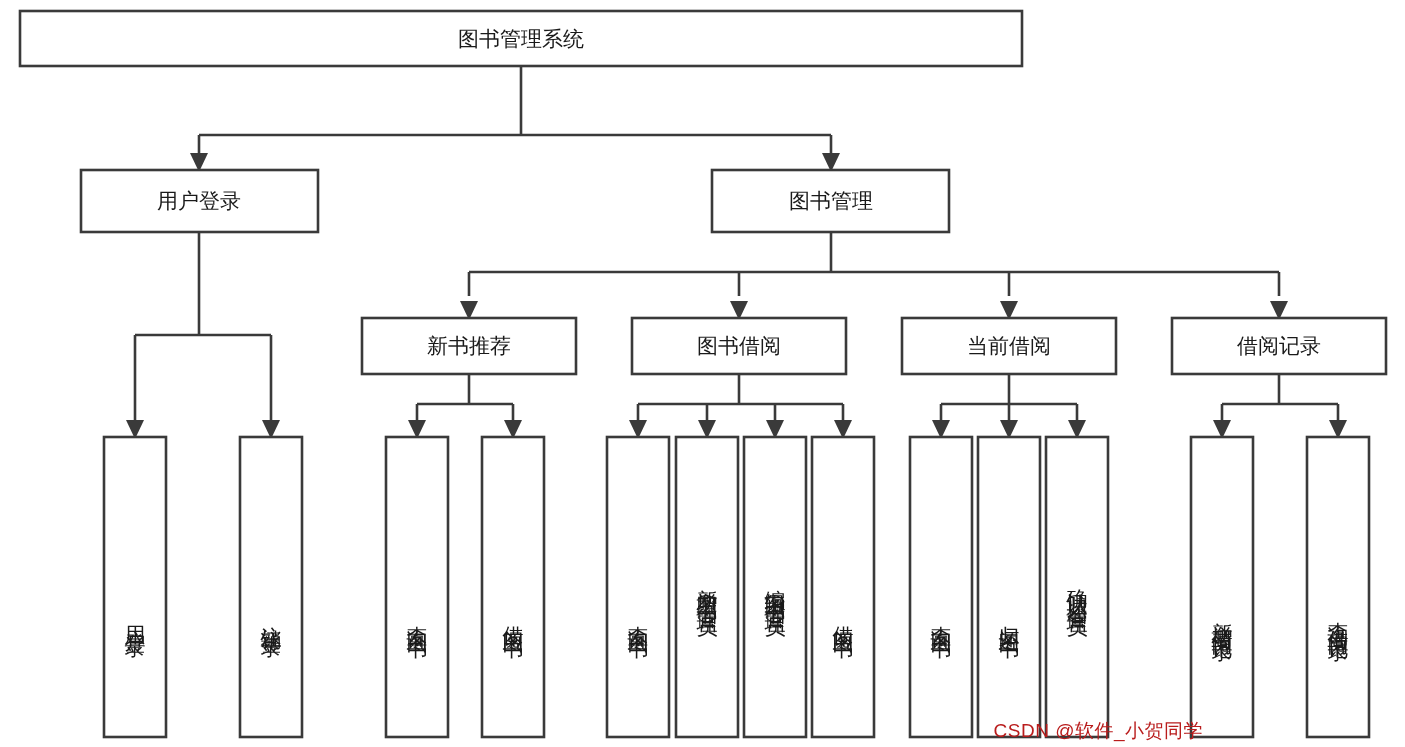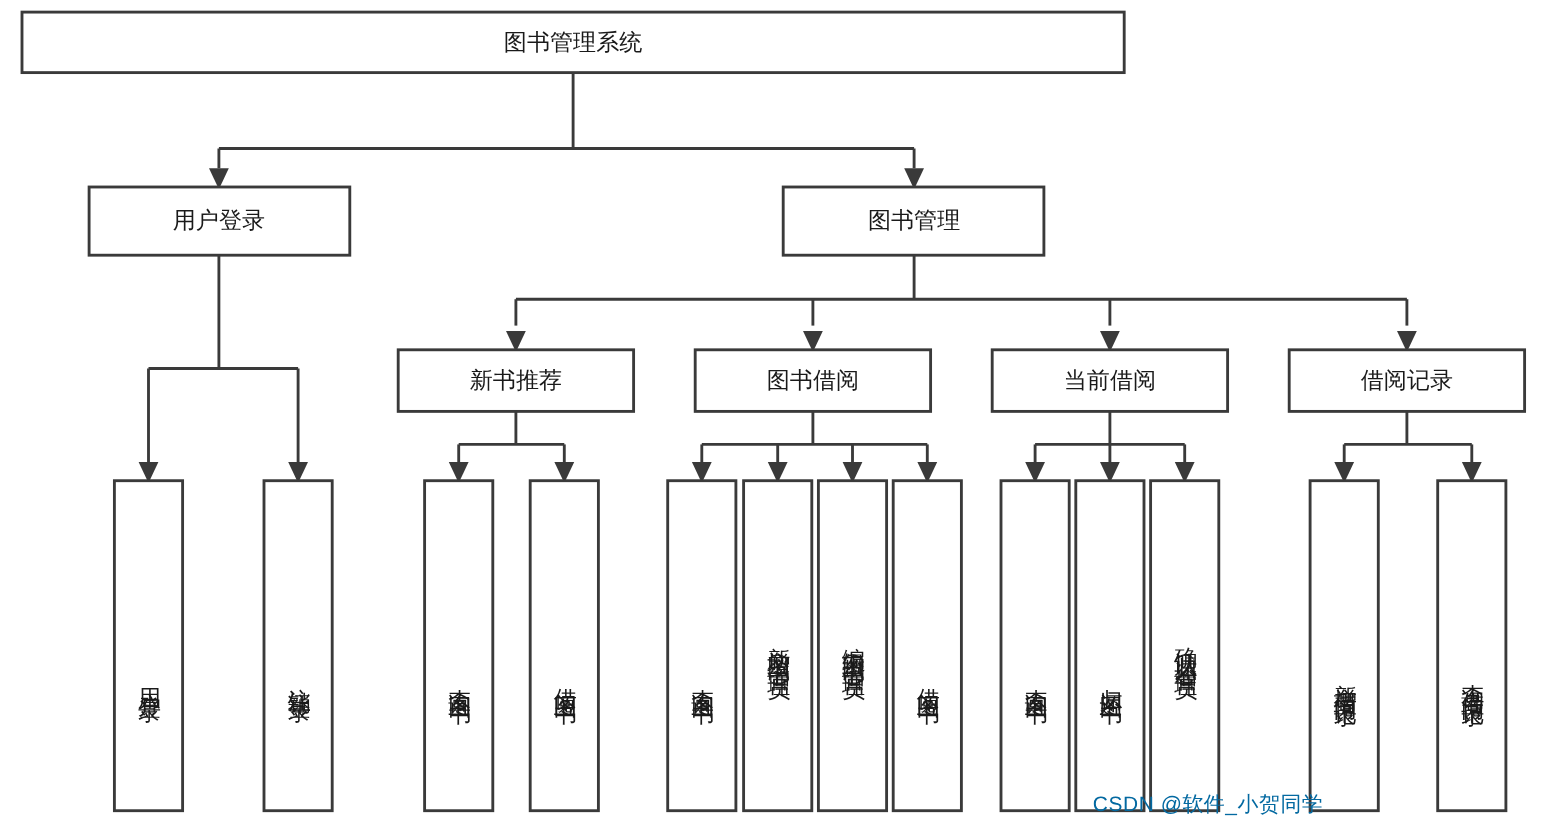--- a/index.html
+++ b/index.html
@@ -13,21 +13,21 @@
   .edge{stroke:#3a3a3a;stroke-width:2.6;fill:none;stroke-linecap:butt;}
   .arrow-head{fill:#3a3a3a;stroke:none;}
   .node-label{
     font-family:"Liberation Sans","DejaVu Sans",sans-serif;
     fill:#1a1a1a;font-size:21px;text-anchor:middle;
     dominant-baseline:middle;
   }
   .watermark{
     position:absolute;right:6px;bottom:3px;
     font-family:"Liberation Sans","DejaVu Sans",sans-serif;
-    font-size:19px;color:#0369a1;letter-spacing:.5px;
+    font-size:19px;color:#b91c1c;letter-spacing:.5px;
     white-space:nowrap;pointer-events:none;
   }
 </style>
 </head>
 <body>
 
 <div id="diagram-root">
 
   <svg id="flow" viewBox="0 0 1405 747">
     <defs>

